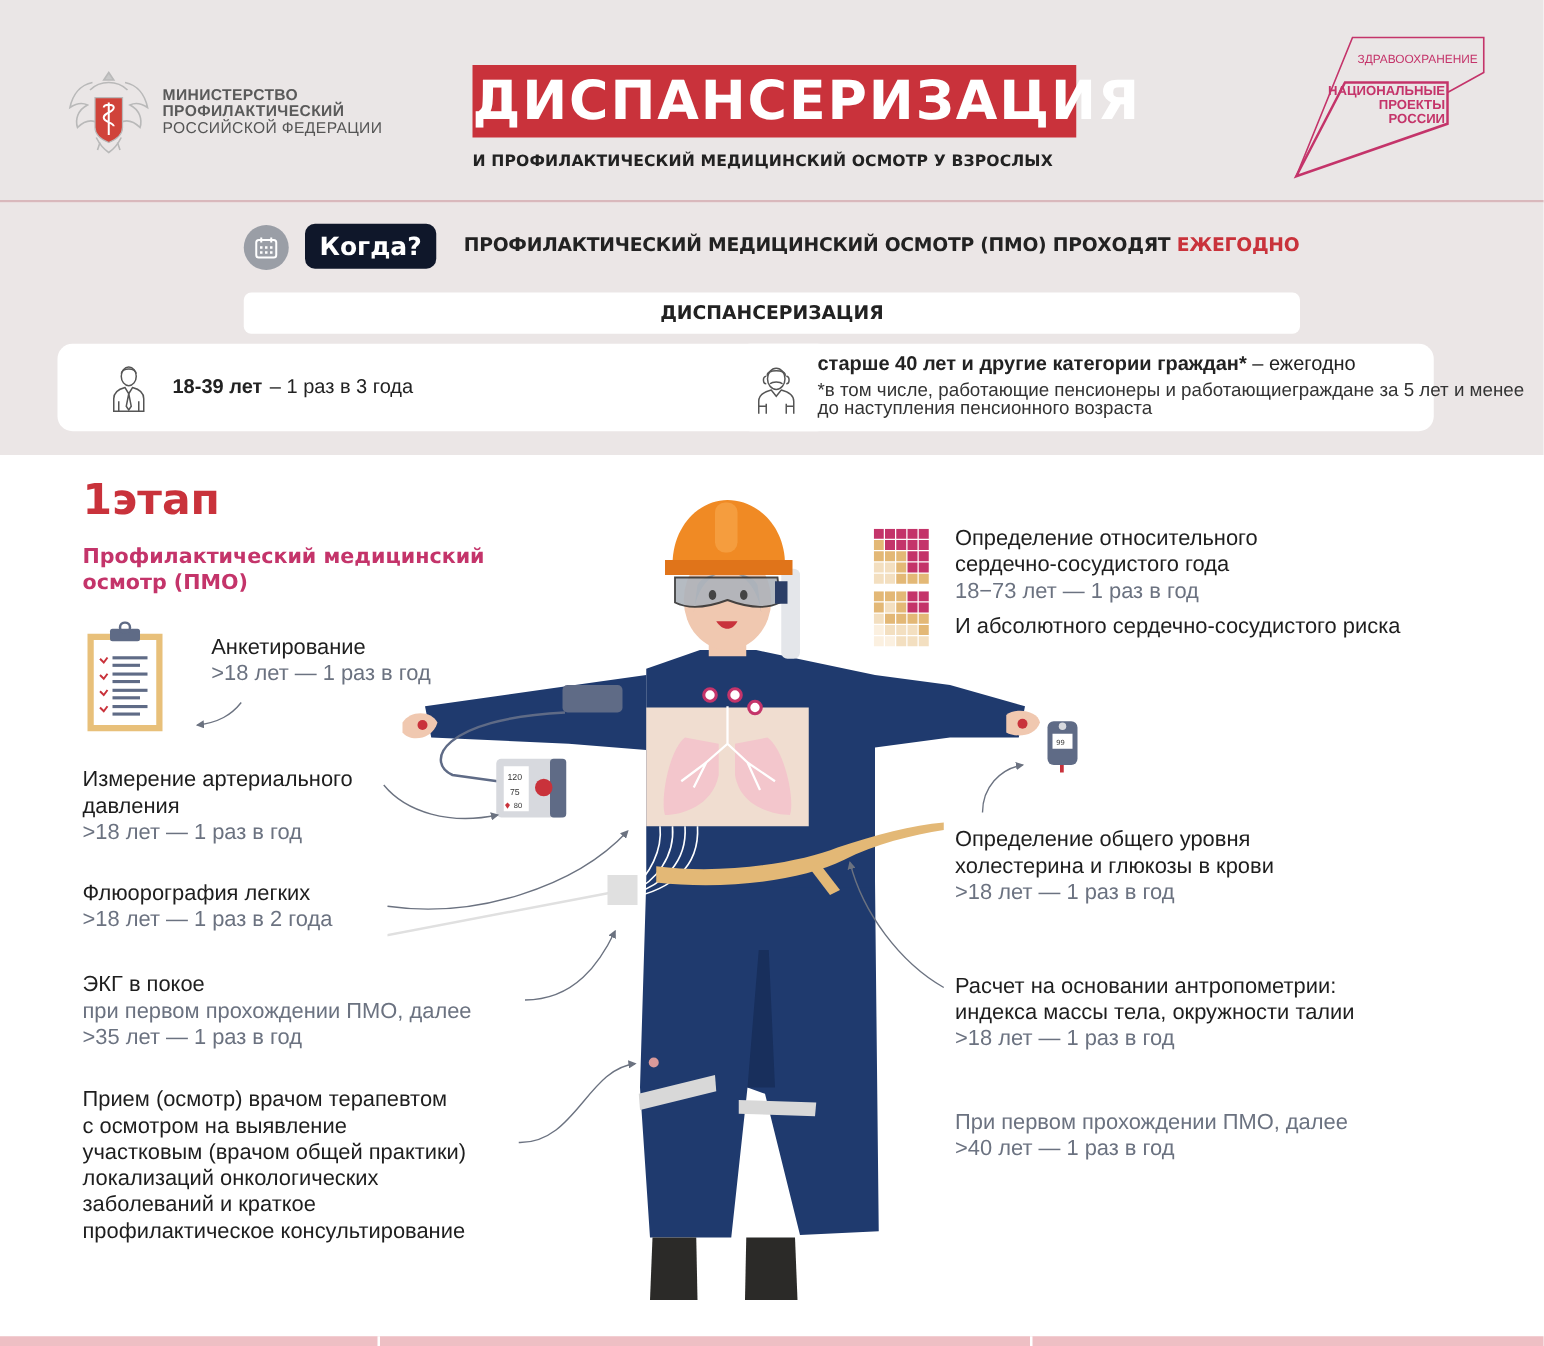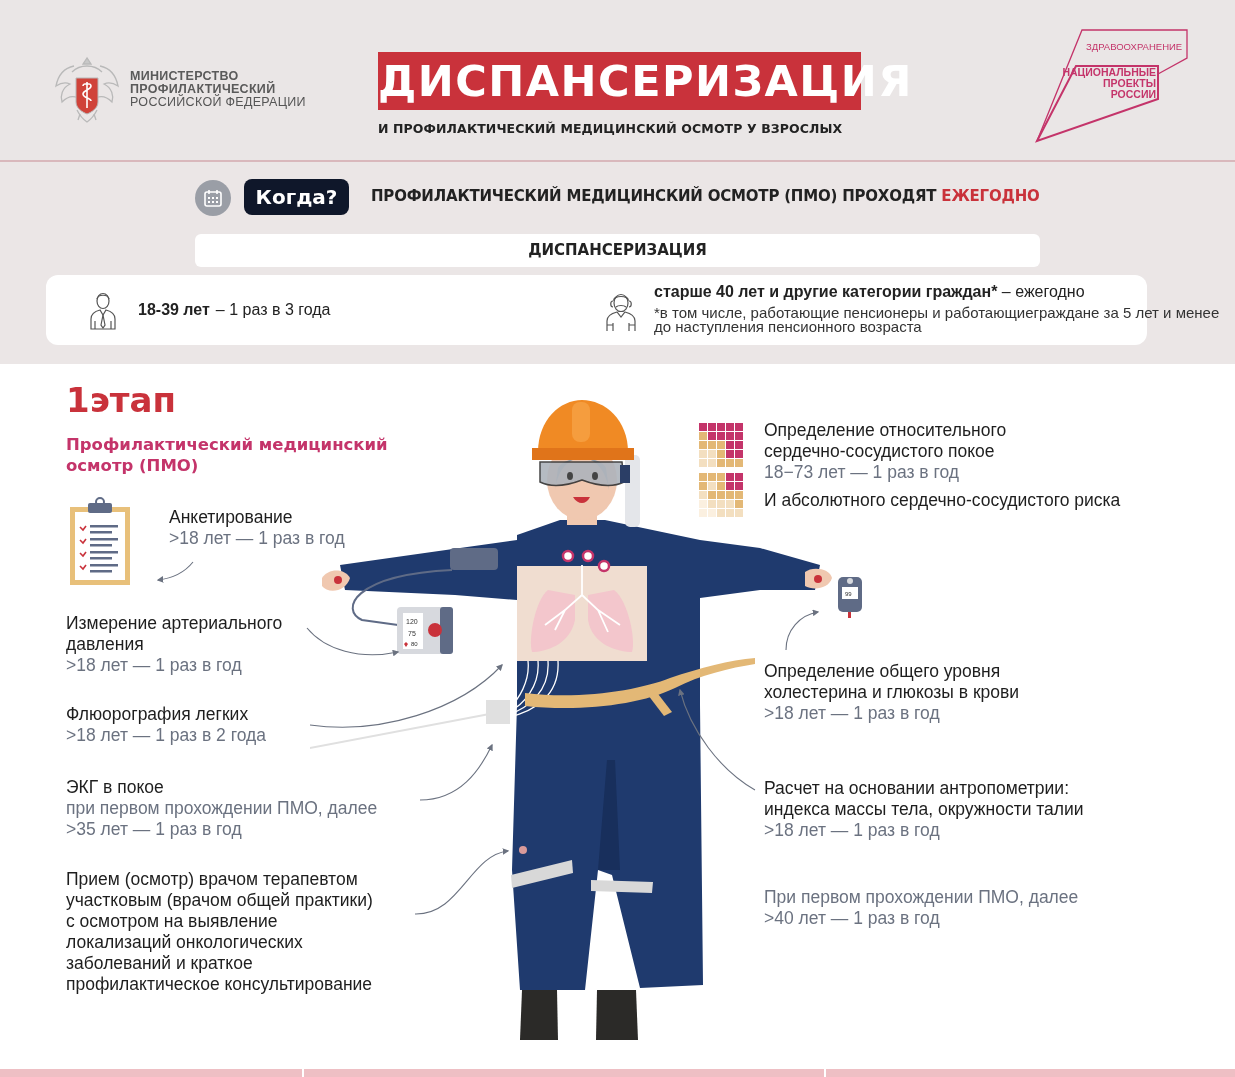--- a/index.html
+++ b/index.html
@@ -192,22 +192,22 @@
   <span class="main">Флюорография легких</span>
   <span class="sub">&gt;18 лет — 1 раз в 2 года</span>
 </div>
 <div class="item" style="left:66px; top:777px;">
   <span class="main">ЭКГ в покое</span>
   <span class="sub">при первом прохождении ПМО, далее</span>
   <span class="sub">&gt;35 лет — 1 раз в год</span>
 </div>
 <div class="item" style="left:66px; top:869px;">
   <span class="main">Прием (осмотр) врачом терапевтом</span>
+  <span class="main">с осмотром на выявление</span>
   <span class="main">участковым (врачом общей практики)</span>
-  <span class="main">с осмотром на выявление</span>
   <span class="main">локализаций онкологических</span>
   <span class="main">заболеваний и краткое</span>
   <span class="main">профилактическое консультирование</span>
 </div>
 
 <svg class="risk-grid" style="left:699px; top:423px;" width="46" height="46" viewBox="0 0 46 46">
   <g>
     <rect x="0" y="0" width="8" height="8" fill="#c4346a"></rect>
       <rect x="9" y="0" width="8" height="8" fill="#c4346a"></rect>
       <rect x="18" y="0" width="8" height="8" fill="#c4346a"></rect>
@@ -260,21 +260,21 @@
     <rect x="0" y="36" width="8" height="8" fill="#fbf0e0"></rect>
       <rect x="9" y="36" width="8" height="8" fill="#fbf0e0"></rect>
       <rect x="18" y="36" width="8" height="8" fill="#f3dfc0"></rect>
       <rect x="27" y="36" width="8" height="8" fill="#f3dfc0"></rect>
       <rect x="36" y="36" width="8" height="8" fill="#f3dfc0"></rect>
   </g>
 </svg>
 
 <div class="item" style="left:764px; top:420px;">
   <span class="main">Определение относительного</span>
-  <span class="main">сердечно-сосудистого покое</span>
+  <span class="main">сердечно-сосудистого года</span>
   <span class="sub">18−73 лет — 1 раз в год</span>
 </div>
 <div class="item" style="left:764px; top:490px;">
   <span class="main">И абсолютного сердечно-сосудистого риска</span>
 </div>
 <div class="item" style="left:764px; top:661px;">
   <span class="main">Определение общего уровня</span>
   <span class="main">холестерина и глюкозы в крови</span>
   <span class="sub">&gt;18 лет — 1 раз в год</span>
 </div>

